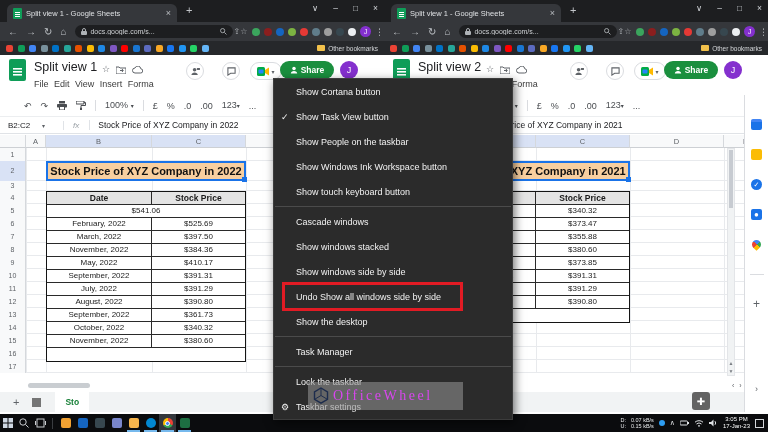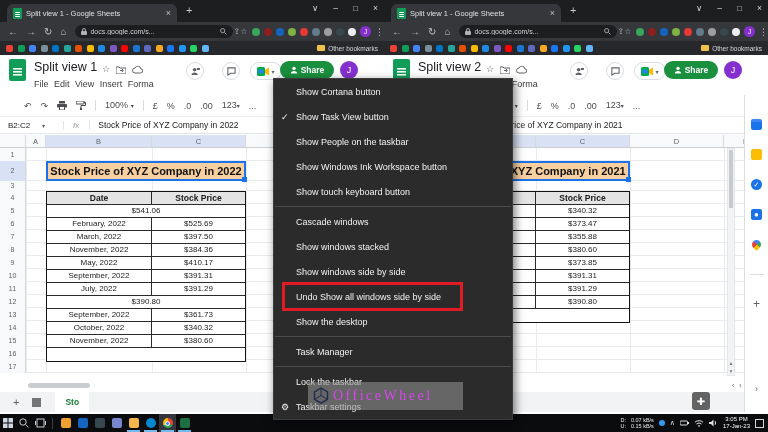--- a/index.html
+++ b/index.html
@@ -335,20 +335,21 @@
             </div>
             <div class="trow">
               <div class="tcell c0">September, 2022</div>
               <div class="tcell c1">$391.31</div>
             </div>
             <div class="trow">
               <div class="tcell c0">July, 2022</div>
               <div class="tcell c1">$391.29</div>
             </div>
             <div class="trow">
+              <div class="tcell c0">August, 2022</div>
               <div class="tcell c1">$390.80</div>
             </div>
             <div class="trow">
               <div class="tcell c0">September, 2022</div>
               <div class="tcell c1">$361.73</div>
             </div>
             <div class="trow">
               <div class="tcell c0">October, 2022</div>
               <div class="tcell c1">$340.32</div>
             </div>

